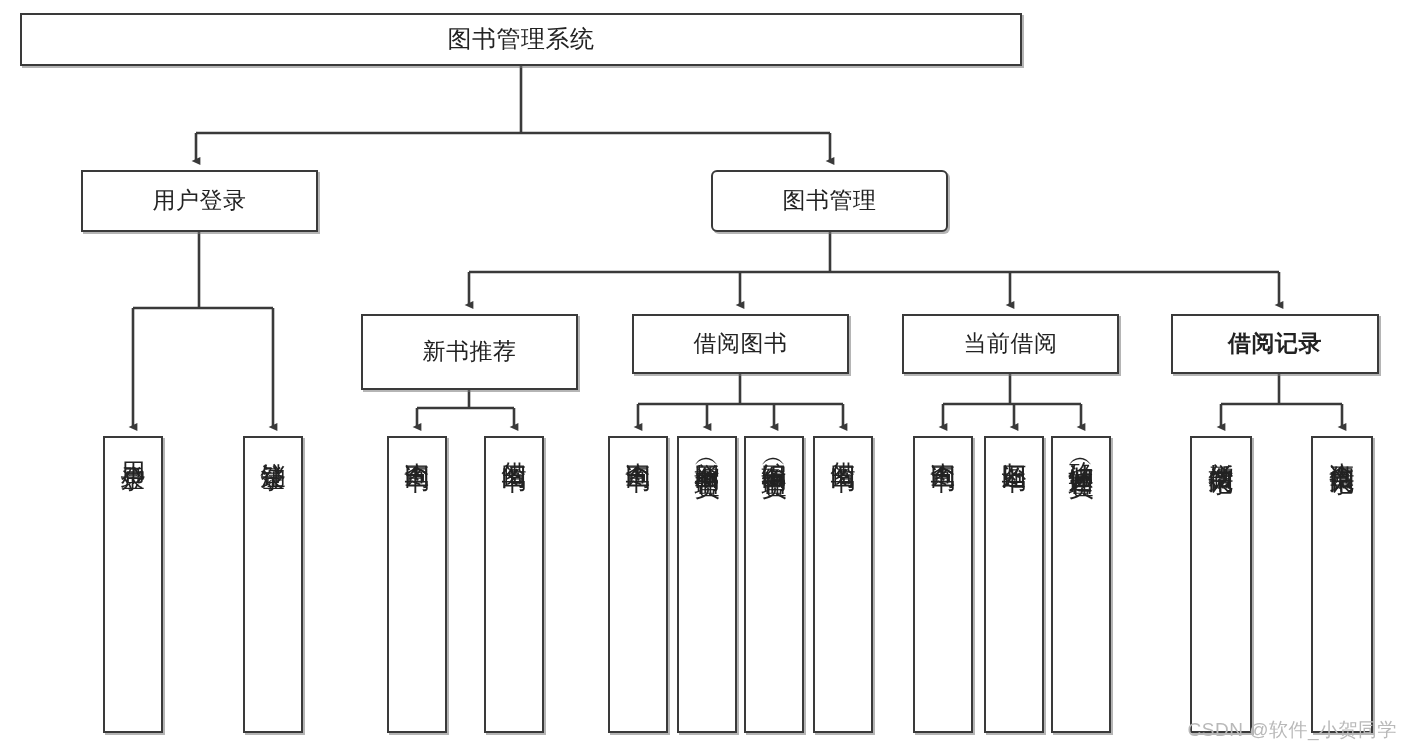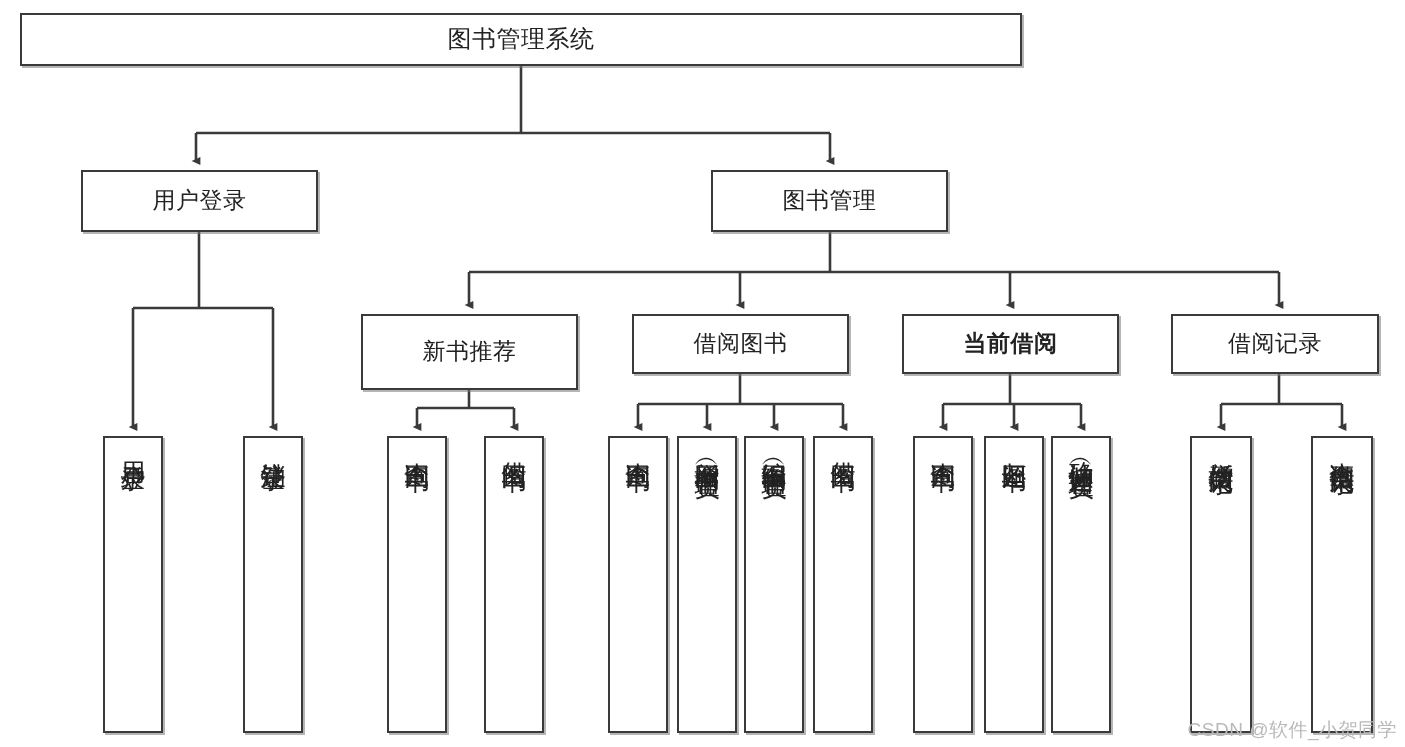--- a/index.html
+++ b/index.html
@@ -130,34 +130,34 @@
     </g>
   </svg>
 
   <div class="node h root" style="left:20px; top:13px; width:1002px; height:53px;">
     <span class="label">图书管理系统</span>
   </div>
 
   <div class="node h" style="left:81px; top:170px; width:237px; height:62px;">
     <span class="label">用户登录</span>
   </div>
-  <div class="node h" style="left:711px; top:170px; width:237px; height:62px;">
+  <div class="node h" style="left:711px; top:170px; width:237px; height:62px;border-radius:6px;">
     <span class="label">图书管理</span>
   </div>
 
   <div class="node h" style="left:361px; top:314px; width:217px; height:76px;">
     <span class="label">新书推荐</span>
   </div>
   <div class="node h" style="left:632px; top:314px; width:217px; height:60px;">
     <span class="label">借阅图书</span>
   </div>
-  <div class="node h" style="left:902px; top:314px; width:217px; height:60px;font-weight:bold;">
+  <div class="node h" style="left:902px; top:314px; width:217px; height:60px;">
     <span class="label">当前借阅</span>
   </div>
-  <div class="node h" style="left:1171px; top:314px; width:208px; height:60px;">
+  <div class="node h" style="left:1171px; top:314px; width:208px; height:60px;font-weight:bold;">
     <span class="label">借阅记录</span>
   </div>
 
   <div class="node v" style="left:103px; top:436px; width:60px; height:297px;">
     <span class="label">用户登录</span>
   </div>
   <div class="node v" style="left:243px; top:436px; width:60px; height:297px;">
     <span class="label">注销登录</span>
   </div>
 

